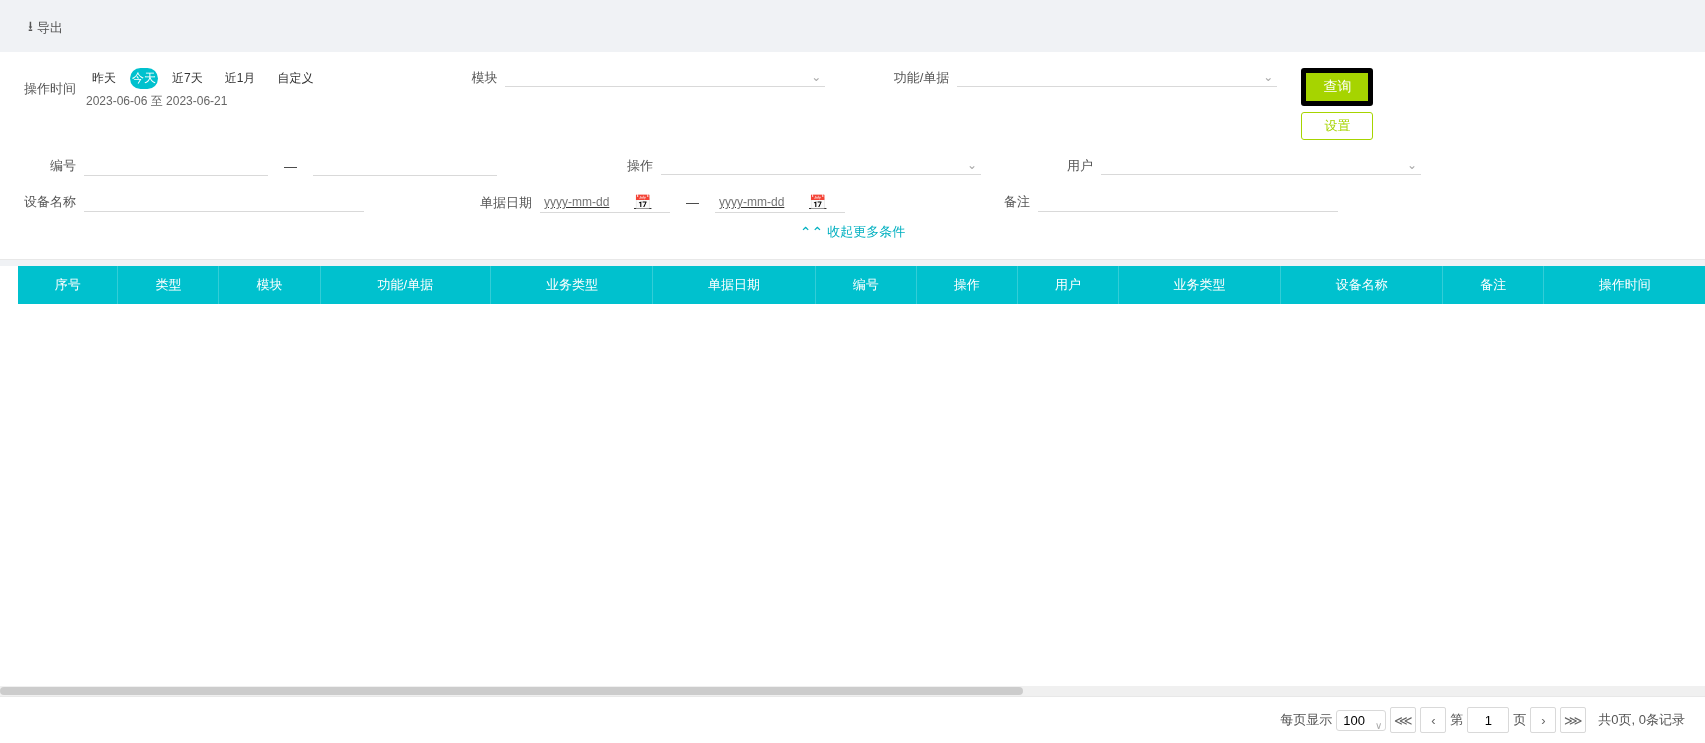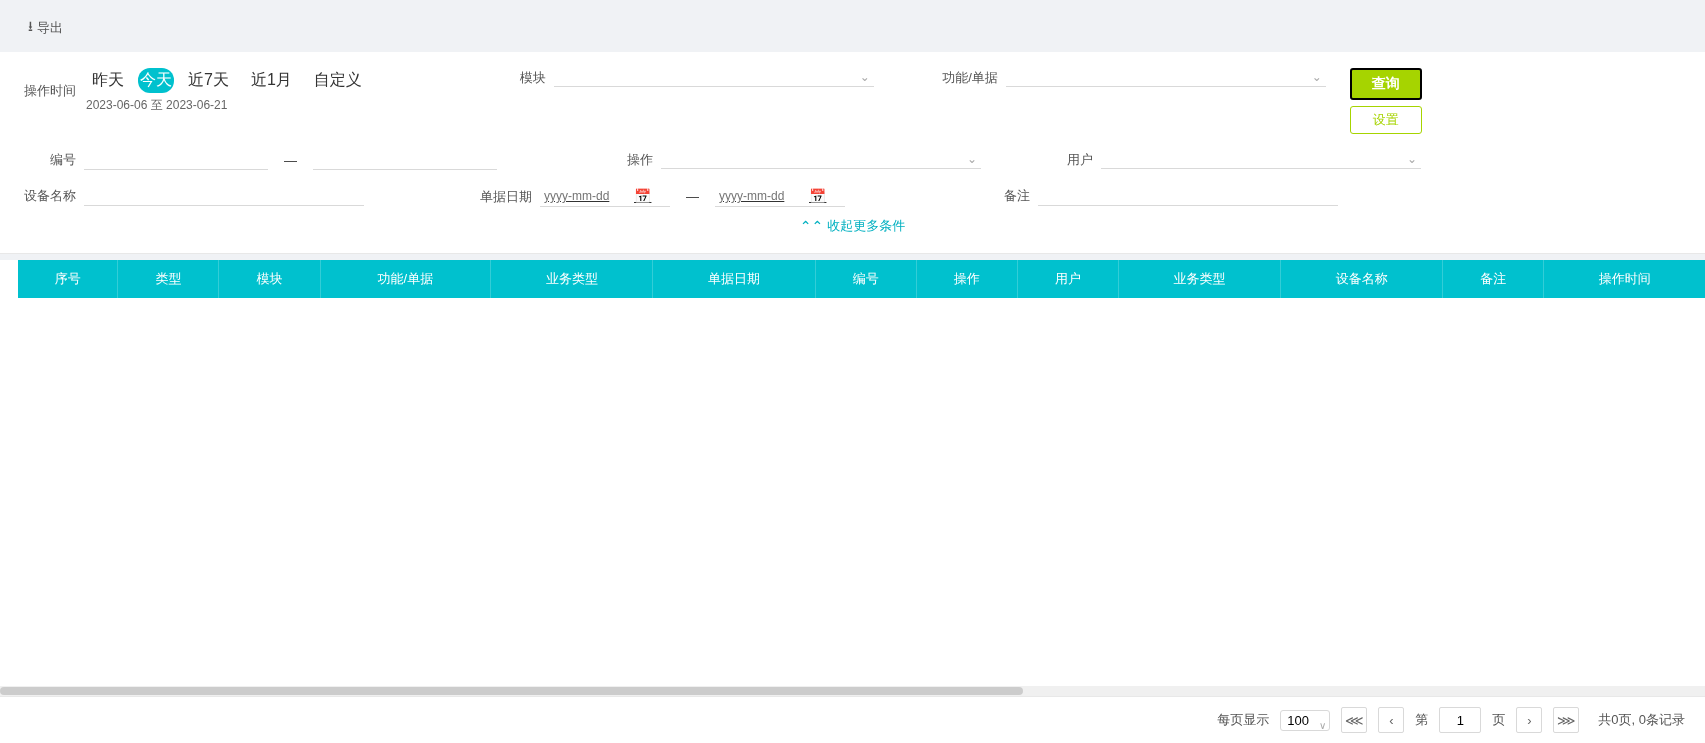--- a/index.html
+++ b/index.html
@@ -87,21 +87,21 @@
       display: flex;
       align-items: center;
       gap: 6px;
     }
     .time-btn {
       padding: 2px 8px;
       border: none;
       background: none;
       cursor: pointer;
       color: #333;
-      font-size: 16px;
+      font-size: 12px;
       border-radius: 3px;
     }
     .time-btn.active {
       background: #00c1ce;
       color: #fff;
       border-radius: 12px;
       padding: 2px 2px;
     }
     .time-range {
       font-size: 12px;
@@ -177,27 +177,27 @@
 
     
     .action-btns {
       display: flex;
       flex-direction: column;
       gap: 6px;
       margin-left: 20px;
     }
     .btn-query {
       background: #a6d400;
-      border: 2px solid #000000;
+      border: 5px solid #000000;
       color: #fff;
       padding: 5px 14px;
       border-radius: 3px;
       cursor: pointer;
       font-size: 14px;
-      font-weight: bold;
+      font-weight: normal;
       min-width: 70px;
     }
     .btn-settings {
       background: #fff;
       border: 1px solid #a6d400;
       color: #a6d400;
       padding: 4px 22px;
       border-radius: 3px;
       cursor: pointer;
       font-size: 13px;
@@ -261,21 +261,21 @@
     }
 
     
     .pagination-bar {
       display: flex;
       align-items: center;
       justify-content: flex-end;
       padding: 10px 20px;
       background: #fff;
       border-top: 1px solid #e8e8e8;
-      gap: 11px;
+      gap: 4px;
       font-size: 13px;
       color: #555;
     }
     .pagination-select {
       border: 1px solid #d9d9d9;
       border-radius: 3px;
       padding: 2px 20px 2px 6px;
       font-size: 13px;
       background: #fff;
       cursor: pointer;

